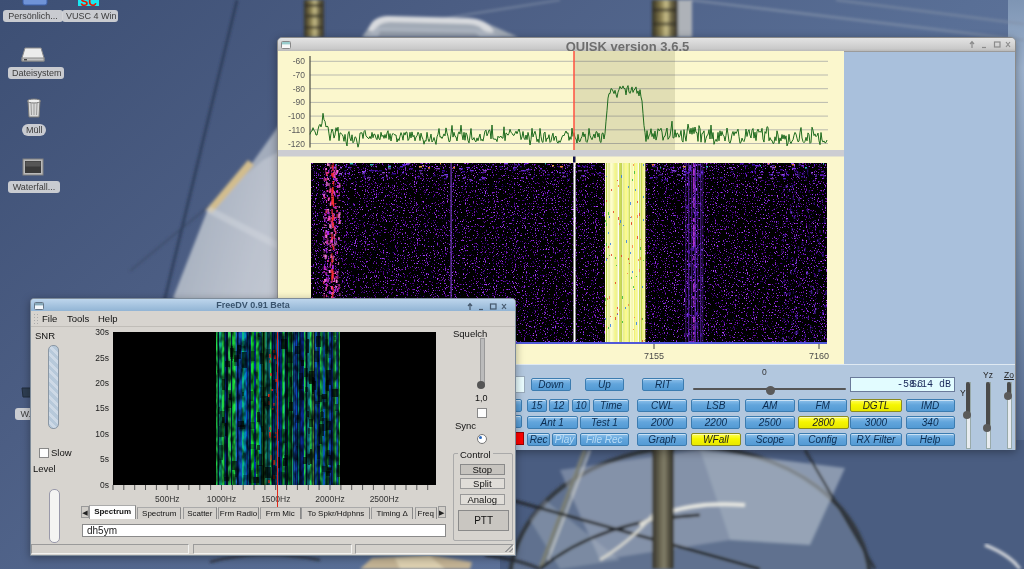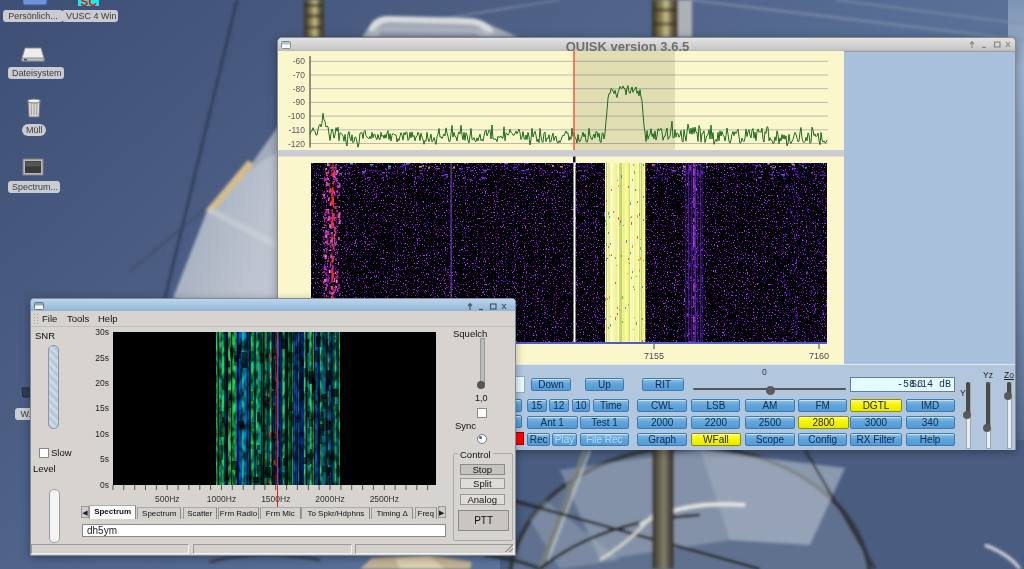--- a/index.html
+++ b/index.html
@@ -12,21 +12,21 @@
   background:#a9c0dc;border:1px solid #8a8a8a;border-radius:5px 5px 0 0;
   box-sizing:border-box;box-shadow:0 2px 8px rgba(0,0,0,0.35);}
 #qtitle{position:absolute;left:0;top:0;width:100%;height:13px;
   background:linear-gradient(#e3e3e3,#cacaca 80%,#b9b9b9);
   border-bottom:1px solid #9b9b9b;border-radius:4px 4px 0 0;}
 #qtitle .t{position:absolute;left:0;right:38px;top:1px;text-align:center;
   font-size:13px;font-weight:bold;color:#6e6e6e;}
 .qbtn{position:absolute;background:linear-gradient(#8ec0ea,#62a5dc 45%,#539ad4);
   border:1px solid #3c7cb0;border-radius:2px;color:#0c2c50;
   font-size:10px;text-align:center;box-shadow:inset 0 1px 0 rgba(255,255,255,0.55);
-  box-sizing:border-box;line-height:12px;}
+  box-sizing:border-box;line-height:12px;font-style:italic;}
 .qyel{background:linear-gradient(#ffff55,#f6f600 45%,#e8e800);border-color:#8a8a20;color:#222;}
 .qdis{color:#b9dcf6;}
 
 #freedv{position:absolute;left:30px;top:298px;width:486px;height:258px;
   background:#d7d4cf;border:1px solid #7d8b99;border-radius:4px 4px 0 0;
   box-sizing:border-box;box-shadow:0 2px 8px rgba(0,0,0,0.35);}
 #ftitle{position:absolute;left:0;top:0;width:100%;height:12.5px;
   background:linear-gradient(#bdd5ec,#9cbcda 70%,#8fb2d3);
   border-bottom:1px solid #7d94ab;border-radius:3px 3px 0 0;}
 #ftitle .t{position:absolute;left:0;right:40px;top:1px;text-align:center;
@@ -143,21 +143,21 @@
  <path d="M3,3 L15,3 L14,19 L4,19 Z" fill="#d8d8d8" stroke="#777"></path>
  <ellipse cx="9" cy="3" rx="6.5" ry="2" fill="#efefef" stroke="#777"></ellipse>
  <path d="M6,5 L6.5,17 M9,5 L9,17 M12,5 L11.5,17" stroke="#9a9a9a" fill="none"></path>
 </svg>
 <div class="lbl" style="left:22px;top:124px;width:16px;border-radius:6px;">Müll</div>
 <svg class="abs" style="left:22px;top:158px" width="22" height="19" viewBox="0 0 22 19">
  <rect x="1" y="1" width="20" height="16" fill="#b9b9b9" stroke="#808080"></rect>
  <rect x="3" y="3" width="16" height="12" fill="#3a3a3a"></rect>
  <rect x="3.5" y="3.5" width="15" height="5" fill="#565656"></rect>
 </svg>
-<div class="lbl" style="left:8px;top:181px;width:44px;">Spectrum...</div>
+<div class="lbl" style="left:8px;top:181px;width:44px;">Waterfall...</div>
 <svg class="abs" style="left:21px;top:386px" width="12" height="13" viewBox="0 0 12 13">
  <path d="M1,2 L11,2 L10,11 L2,11 Z" fill="#2e3e52" stroke="#202c3c"></path>
 </svg>
 <div class="lbl" style="left:15px;top:408px;width:16px;">W..</div>
 
 <div id="quisk">
  <div id="qtitle">
         <div class="t">QUISK version 3.6.5</div>
   <svg class="abs" style="left:3px;top:3px" width="10" height="8">
           <rect x="0.5" y="0.5" width="9" height="7" rx="1" fill="#f8f8f8" stroke="#888"></rect>
@@ -1298,20 +1298,21 @@
         <div class="abs" style="left:707.5px;top:17px;width:4px;height:46px;background:#4a4a4a;border-radius:2px;"></div>
         <div class="abs" style="left:705px;top:59px;width:8px;height:8px;background:#5a5a5a;border-radius:50%;"></div>
         <div class="abs" style="left:723px;top:5px;width:16px;font-size:8.5px;color:#222;text-align:center;text-decoration:underline;">Zo</div>
         <div class="abs" style="left:729px;top:17px;width:2.5px;height:65px;background:#e8ecf0;border:1px solid #9aa;"></div>
         <div class="abs" style="left:728.5px;top:17px;width:4px;height:14px;background:#4a4a4a;border-radius:2px;"></div>
         <div class="abs" style="left:726px;top:27px;width:8px;height:8px;background:#5a5a5a;border-radius:50%;"></div>
       </div>
     </div>
 <div id="freedv">
  <div id="ftitle">
+        <div class="t">FreeDV 0.91 Beta</div>
   <svg class="abs" style="left:3px;top:3px" width="10" height="8">
           <rect x="0.5" y="0.5" width="9" height="7" rx="1" fill="#f4f8fc" stroke="#678"></rect>
           <rect x="1" y="1" width="8" height="2.4" fill="#8ab"></rect>
         </svg>
   <svg class="abs" style="left:436px;top:2.5px" width="42" height="9" fill="none" stroke="#45586c" stroke-width="1.2">
    <path d="M3,8 L3,2 M1,4 L3,1.6 L5,4"></path>
           <path d="M12,7.5 L16,7.5"></path>
           <rect x="23.5" y="2" width="5.5" height="5"></rect>
           <path d="M35,2 L39,7 M39,2 L35,7"></path>
   </svg>

